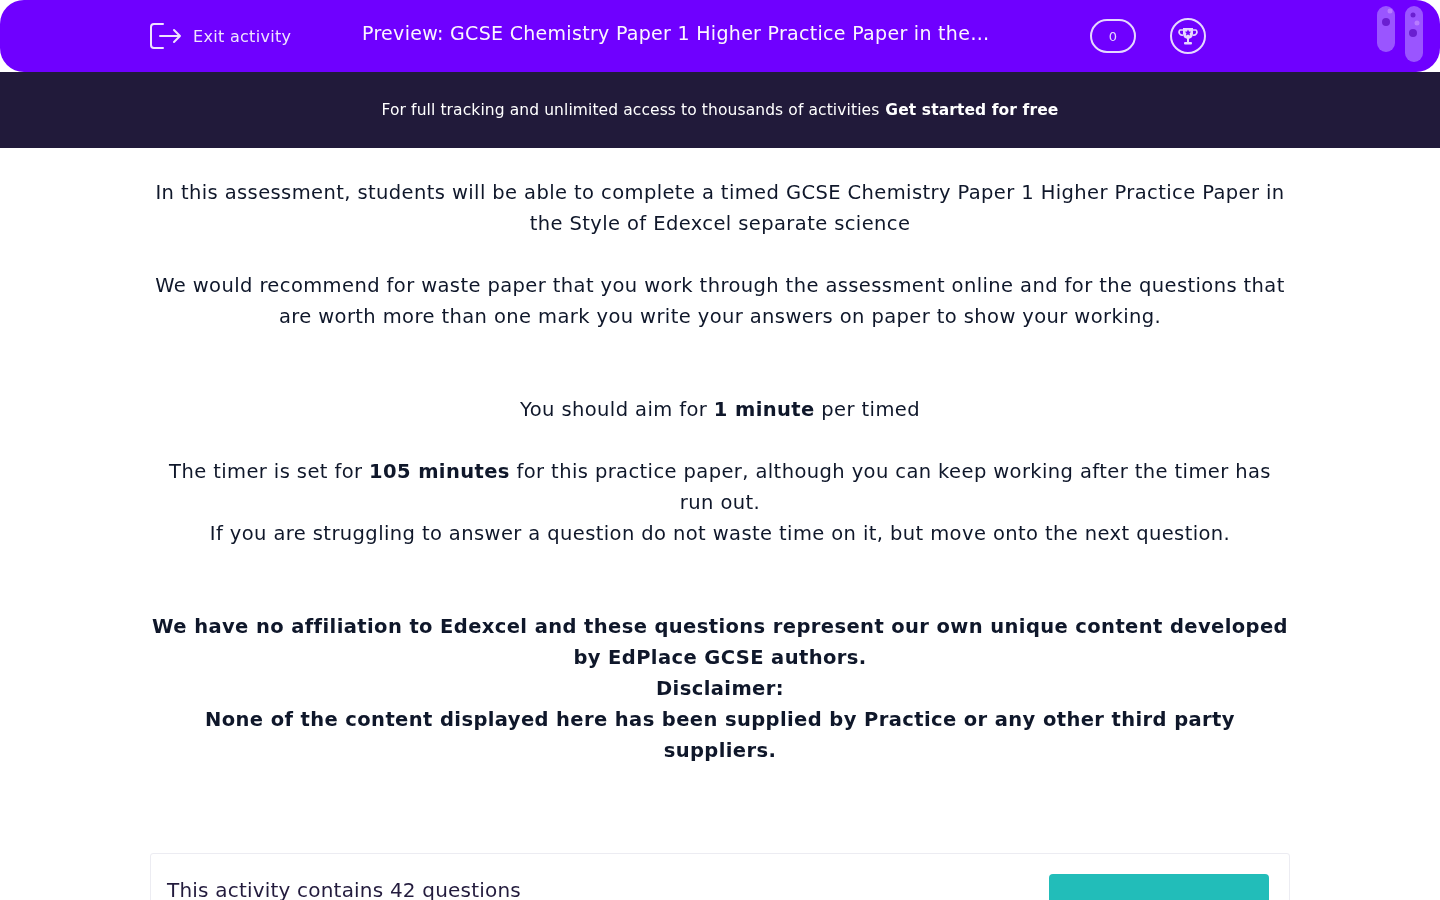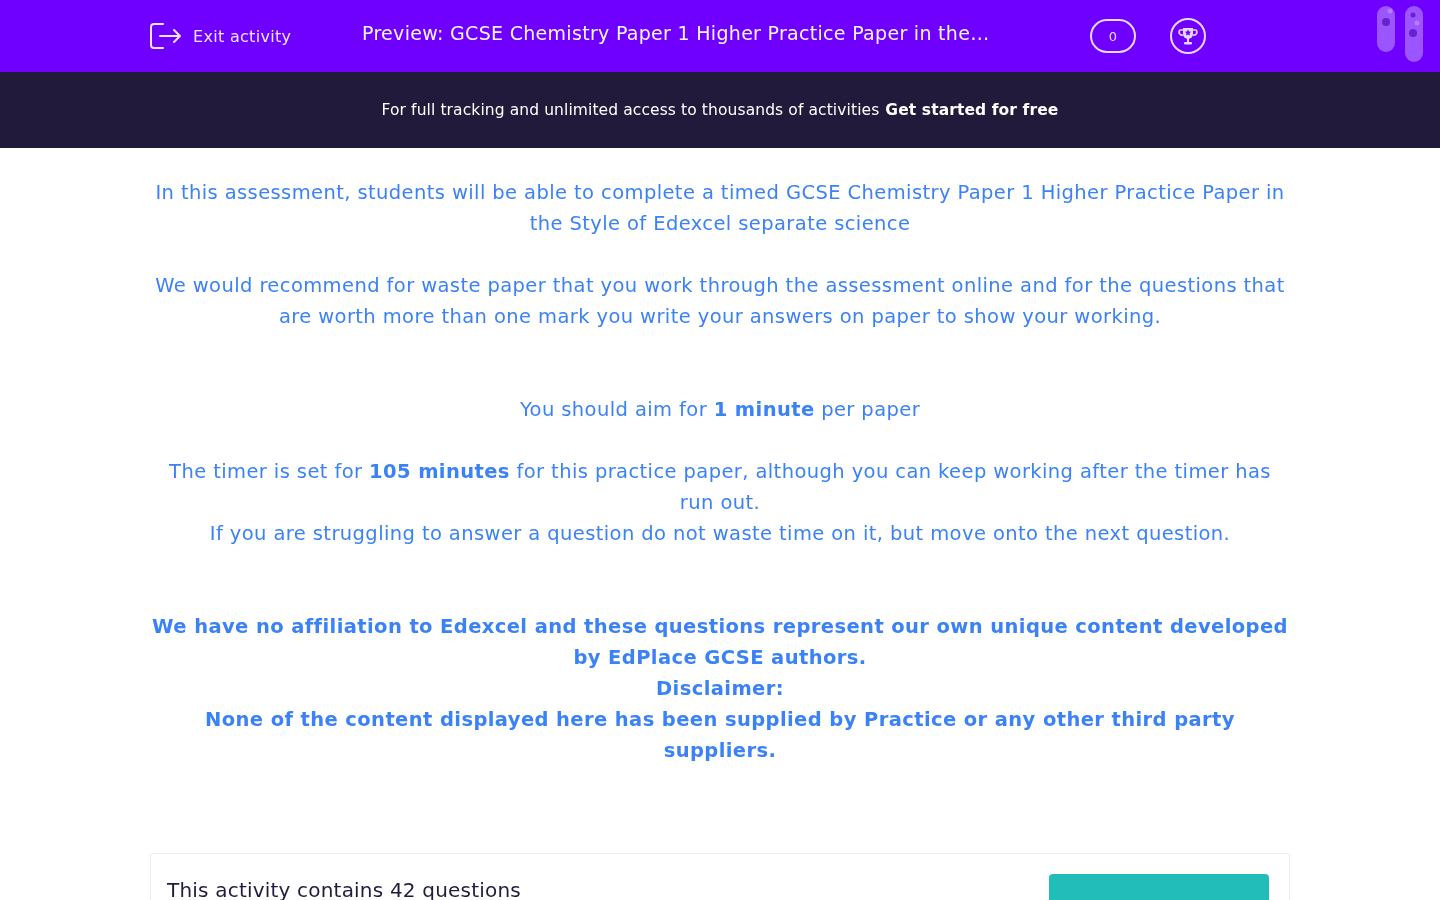--- a/index.html
+++ b/index.html
@@ -1,21 +1,21 @@
 <!DOCTYPE html>
 <html><head>
 <meta charset="utf-8">
 <style>
   * { box-sizing: border-box; margin: 0; padding: 0; }
   html, body { width: 1440px; height: 900px; overflow: hidden; background: #ffffff; }
   body { font-family: "DejaVu Sans", "Liberation Sans", sans-serif; color: #1e1836; }
 
   .topbar {
     position: absolute; left: 0; top: 0; width: 1440px; height: 72px;
-    background: #6f00ff; color: #fff;
+    background: #6f00ff; color: #fff; border-radius: 24px;
   }
   .exit {
     position: absolute; left: 149px; top: 20px; height: 32px;
     display: flex; align-items: center; gap: 10px; cursor: pointer;
     color: #efe3ff; font-size: 16px; letter-spacing: 0.3px;
   }
   .exit svg { width: 34px; height: 30px; }
   .title {
     position: absolute; left: 362px; top: 22px; width: 630px;
     font-size: 19px; font-weight: 500; color: #fbf6ff; letter-spacing: 0.3px;
@@ -38,21 +38,21 @@
     position: absolute; left: 0; top: 72px; width: 1440px; height: 76px;
     background: #211a3a; color: #fff;
     display: flex; align-items: center; justify-content: center;
     font-size: 15.5px; letter-spacing: 0.1px;
   }
   .promo .cta { font-weight: 700; margin-left: 6px; cursor: pointer; }
 
   .content {
     position: absolute; left: 150px; top: 177px; width: 1140px;
     text-align: center; font-size: 19.5px; line-height: 31px; letter-spacing: 0.4px;
-    color: #3b82f6;
+    color: #0f172a;
   }
   .content p { margin: 0; }
   .content .gap { height: 31px; }
   .content .gap2 { height: 62px; }
   .content b { font-weight: 700; }
   .disclaimer { font-weight: 700; }
 
   .panel {
     position: absolute; left: 150px; top: 853px; width: 1140px; height: 60px;
     border: 1px solid #ececf2; border-radius: 3px; background: #fff;
@@ -110,21 +110,21 @@
 
 <div class="content">
   <p>In this assessment, students will be able to complete a timed GCSE Chemistry Paper 1 Higher Practice Paper in the Style of Edexcel separate science</p>
   <div class="gap"></div>
   <p>We would recommend for waste paper that you work through the assessment online and for the questions that are worth more than one mark you write your answers on paper to show your working.</p>
   <div class="gap"></div>
   <div class="gap"></div>
   <p>
     <span>You should aim for</span>
     <b>1 minute</b>
-    <span>per paper</span>
+    <span>per timed</span>
   </p>
   <div class="gap"></div>
   <p>
     <span>The timer is set for</span>
     <b>105 minutes</b>
     <span>for this practice paper, although you can keep working after the timer has run out.</span>
   </p>
   <p>If you are struggling to answer a question do not waste time on it, but move onto the next question.</p>
   <div class="gap2"></div>
   <div class="disclaimer">

